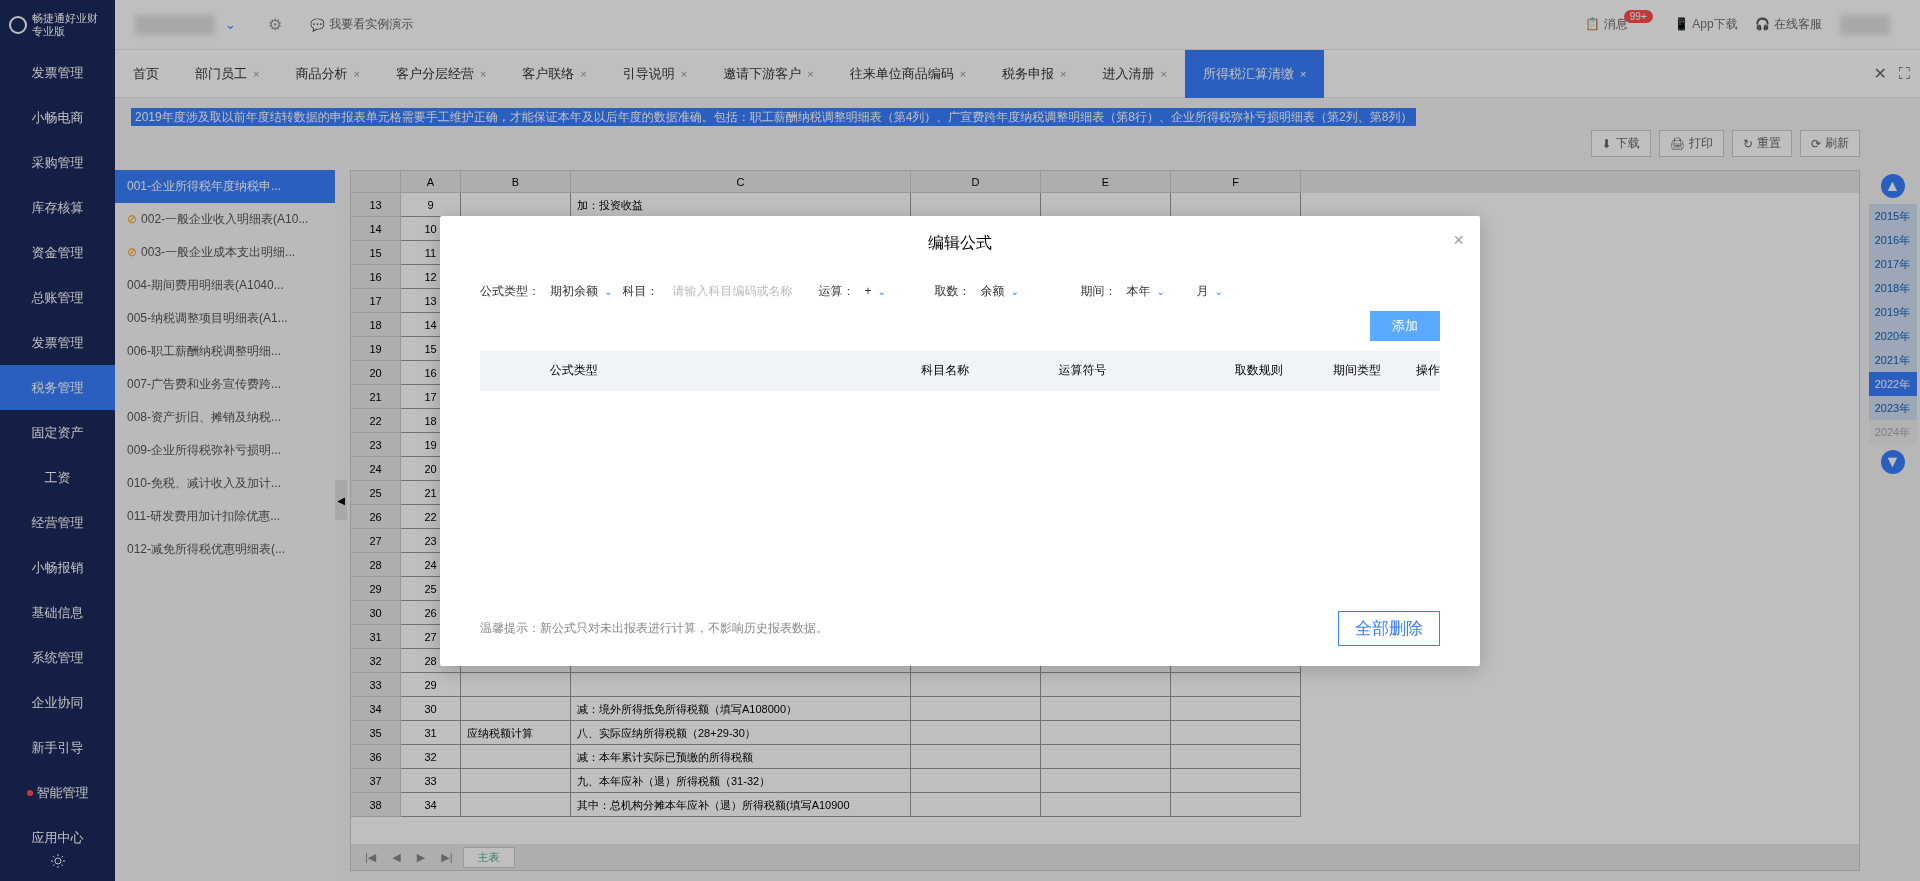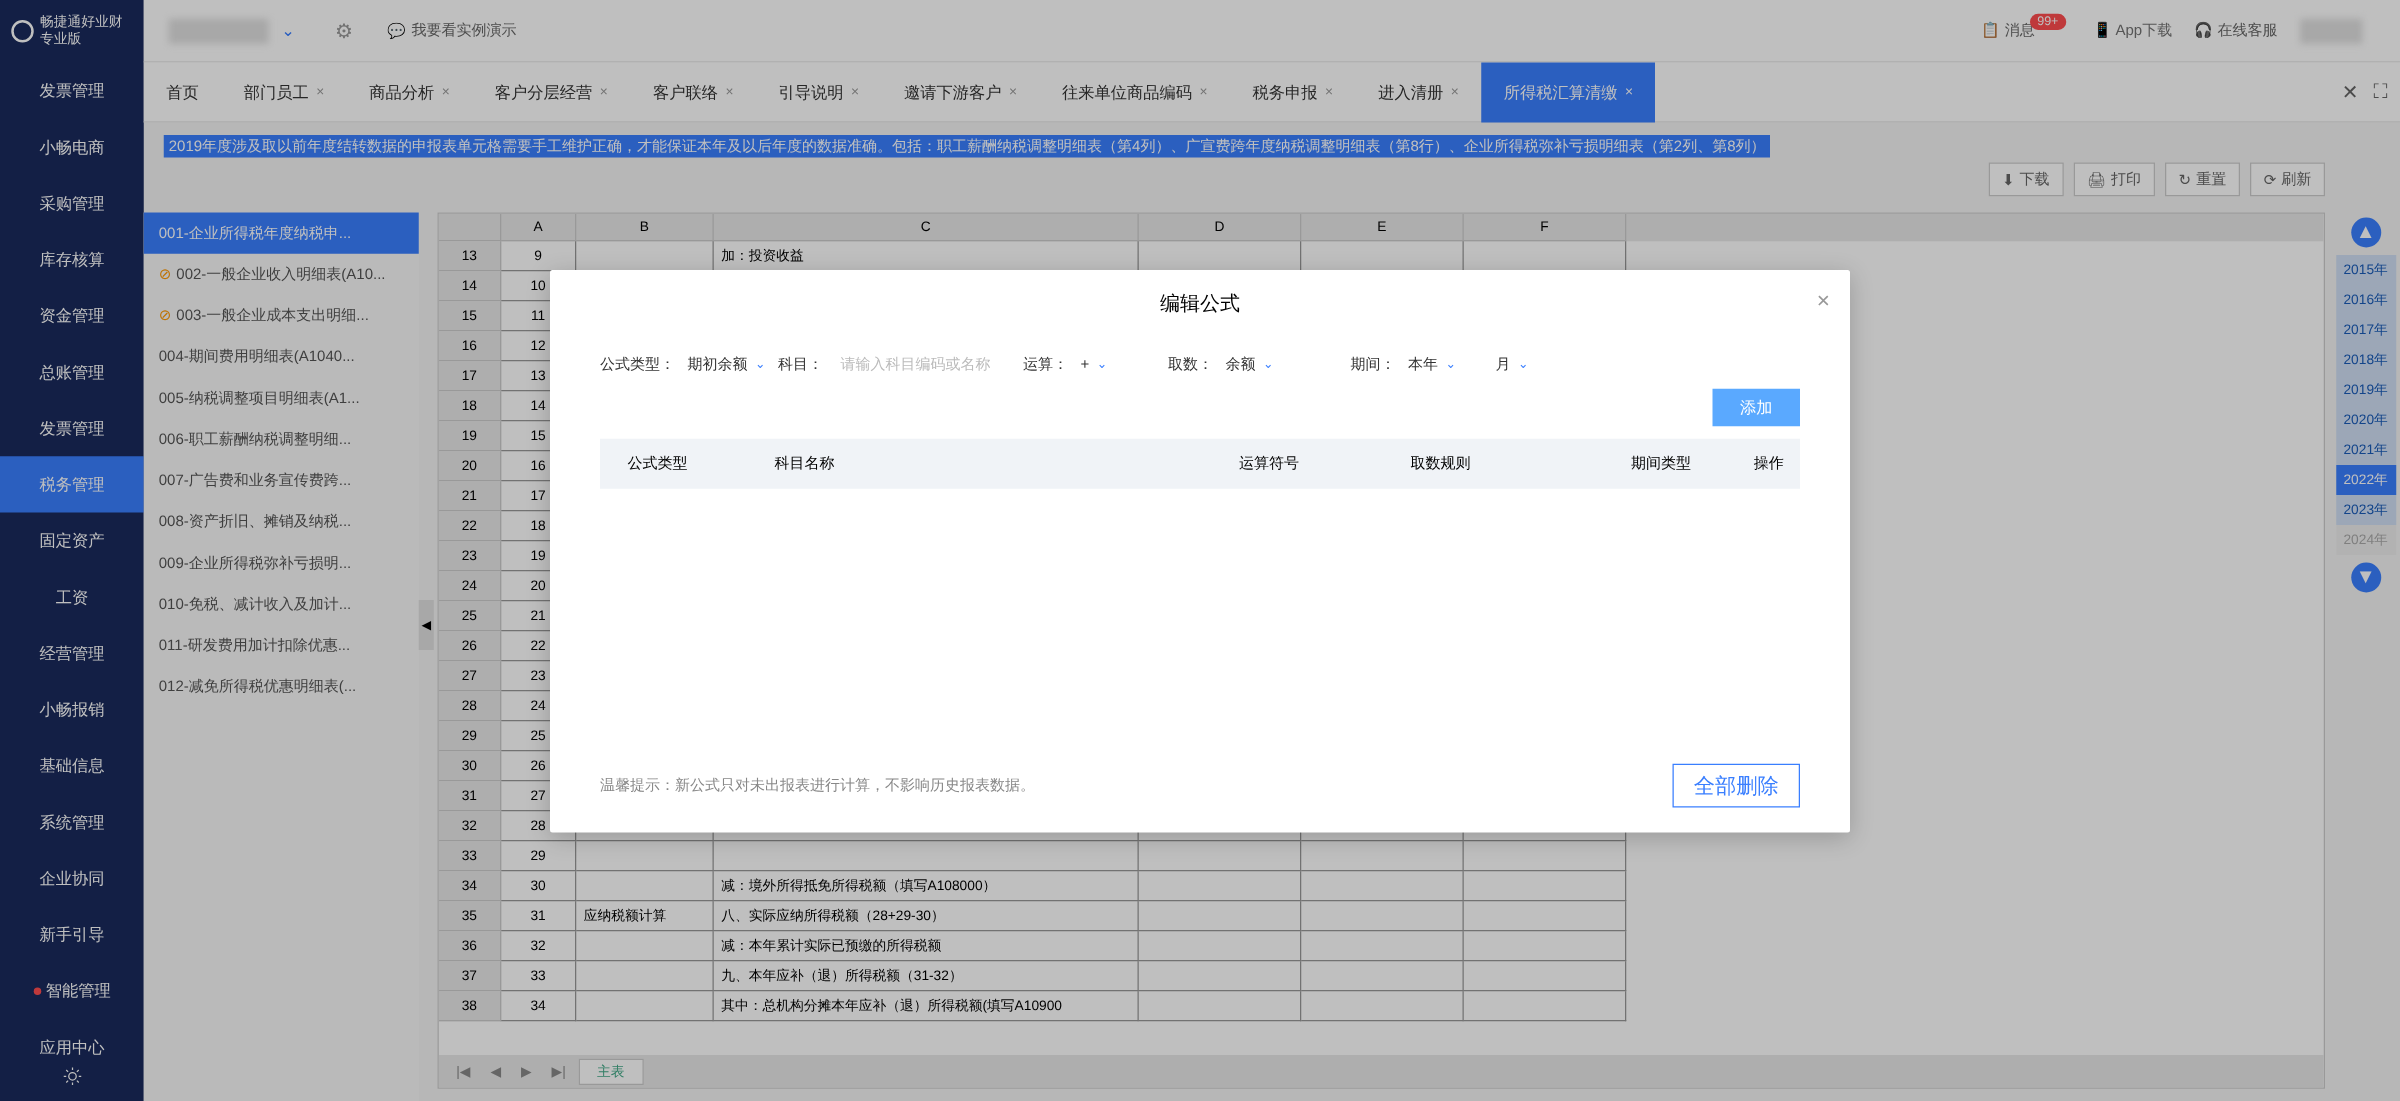--- a/index.html
+++ b/index.html
@@ -58,21 +58,21 @@
 .modal-close{position:absolute;right:16px;top:14px;font-size:18px;color:#999;cursor:pointer;}
 .modal-form{display:flex;align-items:center;gap:10px;padding:10px 40px;font-size:12px;flex-wrap:wrap;}
 .form-label{color:#333;}
 .form-select{display:flex;align-items:center;gap:6px;color:#333;min-width:60px;}
 .form-input{border:none;border-bottom:1px solid transparent;padding:2px 4px;width:140px;font-size:12px;}
 .form-input::placeholder{color:#bbb;}
 .dropdown-icon{color:#3a7fff;font-size:10px;}
 .btn-add{margin-left:auto;background:#5aa9ff;color:#fff;border:none;padding:6px 22px;font-size:13px;cursor:pointer;margin-right:40px;}
 .modal-table{margin:10px 40px;border:0;}
 .modal-table-head{display:flex;background:#f0f3f7;height:40px;align-items:center;font-size:12px;}
-.mth-col{text-align:left;padding-left:22px;}
+.mth-col{text-align:right;padding-left:22px;}
 .mth-1{width:120px;}.mth-2{width:380px;}.mth-3{width:140px;}.mth-4{width:180px;}.mth-5{width:100px;}.mth-6{width:60px;}
 .modal-footer{position:absolute;bottom:20px;left:40px;right:40px;display:flex;align-items:center;font-size:12px;}
 .hint{color:#888;}
 .btn-delete-all{margin-left:auto;border:1px solid #3a7fff;color:#3a7fff;background:#fff;padding:5px 16px;font-size:17px;cursor:pointer;}
 </style>
 </head>
 <body>
 
 <div class="sidebar">
   <div class="logo-area">

